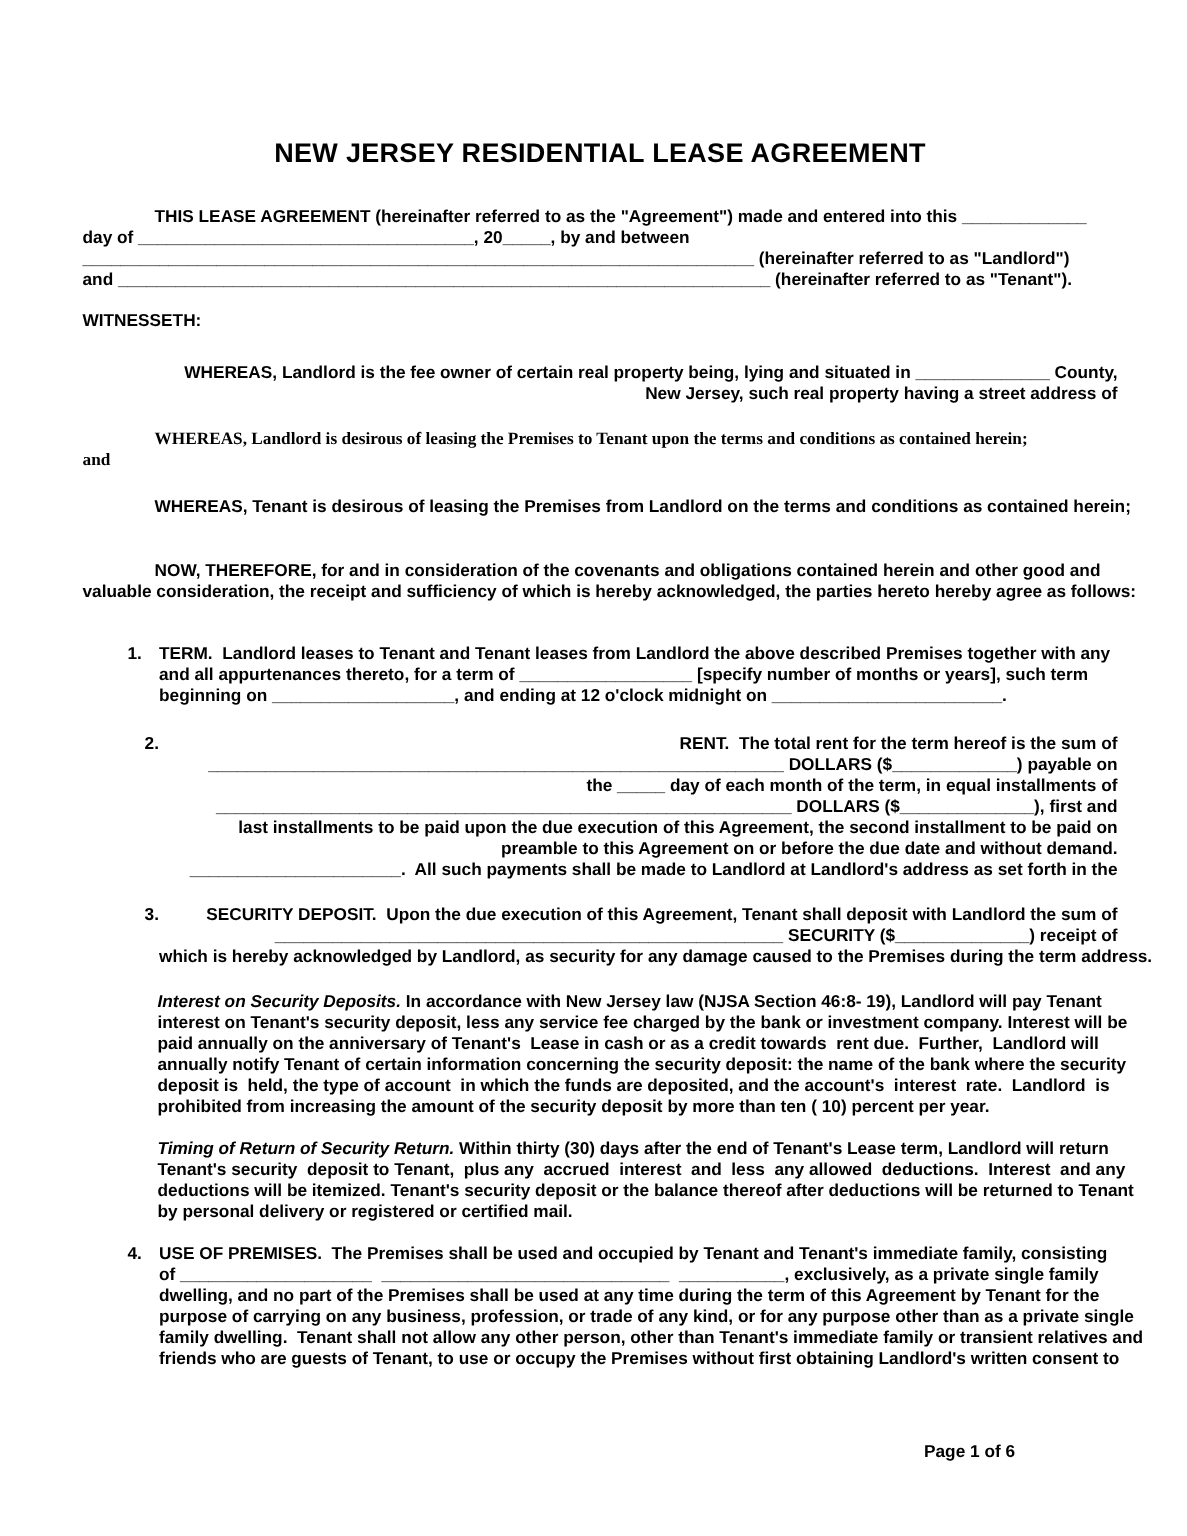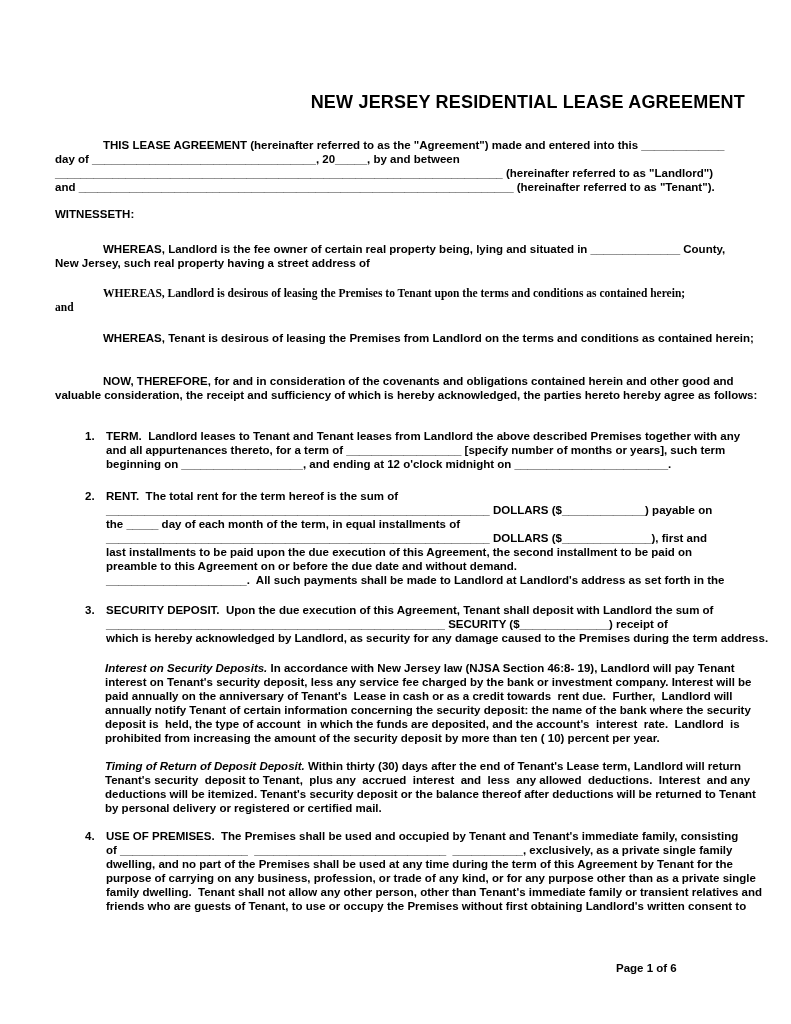--- a/index.html
+++ b/index.html
@@ -13,35 +13,35 @@
     font-family: "Liberation Sans", sans-serif;
     font-weight: 700;
     font-size: 11.5px;
     color: #000000;
     box-sizing: border-box;
     padding: 92px 46px 0 55px;
   }
   .title {
     font-size: 18px;
     line-height: 20px;
-    text-align: right;
+    text-align: center;
     letter-spacing: 0.2px;
     margin-bottom: 26px;
     white-space: pre;
   }
   .ln { white-space: pre; height: 14px; line-height: 14px; }
   .ind { padding-left: 48px; }
   .it { font-style: italic; }
   .item { display: flex; margin-left: 30px; }
   .num { width: 21px; flex-shrink: 0; }
   .bodycol { flex: 1; min-width: 0; }
   .sub { margin-left: 50px; }
   .mb13 { margin-bottom: 13px; }
   .mb14 { margin-bottom: 14px; }
-  .mb16 { margin-bottom: 16px; }
+  .mb16 { margin-bottom: 16px; text-align: right; }
   .mb17 { margin-bottom: 17px; font-family: Liberation Serif, serif; }
   .mb18 { margin-bottom: 18px; }
   .mb21 { margin-bottom: 21px; }
   .mb27 { margin-bottom: 27px; }
   .mb29 { margin-bottom: 29px; }
   .footer {
     position: absolute;
     left: 616px;
     top: 962px;
     white-space: pre;
@@ -116,21 +116,21 @@
   <div class="sub mb14">
     <div class="ln"><span class="it">Interest on Security Deposits.</span><span> In accordance with New Jersey law (NJSA Section 46:8- 19), Landlord will pay Tenant</span></div>
     <div class="ln">interest on Tenant's security deposit, less any service fee charged by the bank or investment company. Interest will be</div>
     <div class="ln">paid annually on the anniversary of Tenant's  Lease in cash or as a credit towards  rent due.  Further,  Landlord will</div>
     <div class="ln">annually notify Tenant of certain information concerning the security deposit: the name of the bank where the security</div>
     <div class="ln">deposit is  held, the type of account  in which the funds are deposited, and the account's  interest  rate.  Landlord  is</div>
     <div class="ln">prohibited from increasing the amount of the security deposit by more than ten ( 10) percent per year.</div>
   </div>
 
   <div class="sub mb14">
-    <div class="ln"><span class="it">Timing of Return of Deposit Deposit.</span><span> Within thirty (30) days after the end of Tenant's Lease term, Landlord will return</span></div>
+    <div class="ln"><span class="it">Timing of Return of Security Return.</span><span> Within thirty (30) days after the end of Tenant's Lease term, Landlord will return</span></div>
     <div class="ln">Tenant's security  deposit to Tenant,  plus any  accrued  interest  and  less  any allowed  deductions.  Interest  and any</div>
     <div class="ln">deductions will be itemized. Tenant's security deposit or the balance thereof after deductions will be returned to Tenant</div>
     <div class="ln">by personal delivery or registered or certified mail.</div>
   </div>
 
   <div class="item">
     <div class="num ln">4.</div>
     <div class="bodycol">
       <div class="ln">USE OF PREMISES.  The Premises shall be used and occupied by Tenant and Tenant's immediate family, consisting</div>
       <div class="ln">of ____________________  ______________________________  ___________, exclusively, as a private single family</div>

